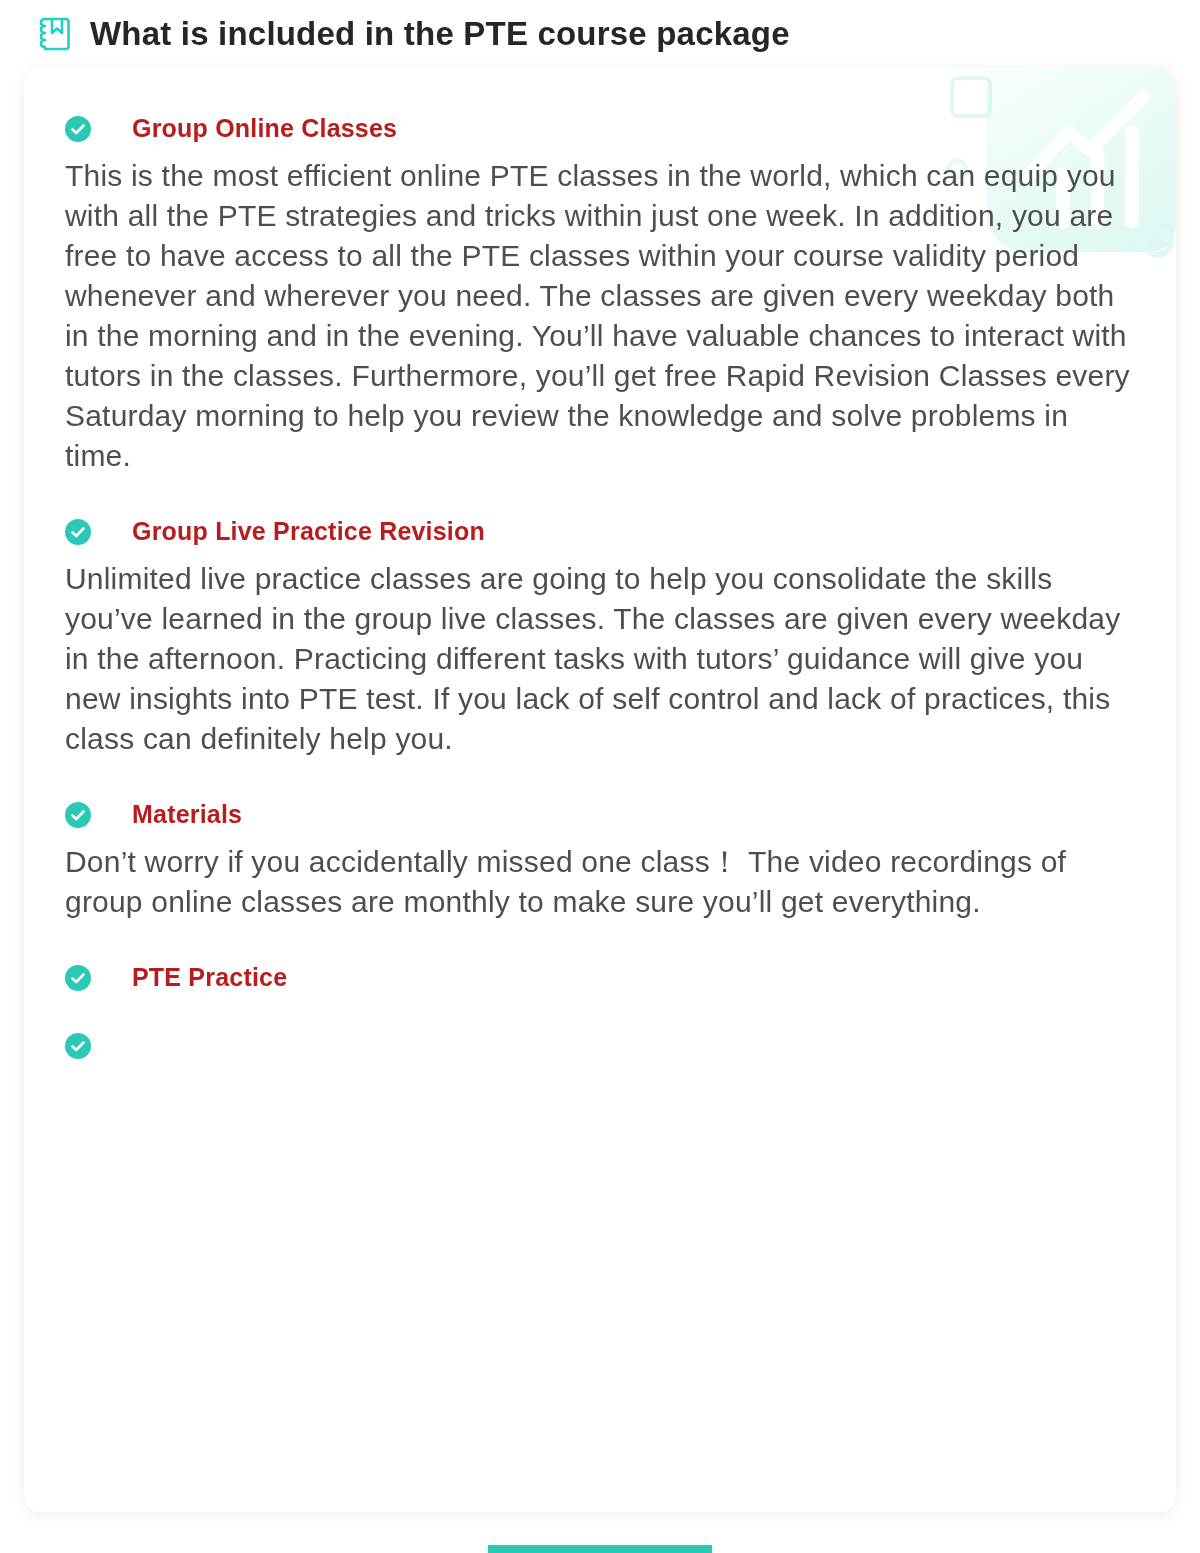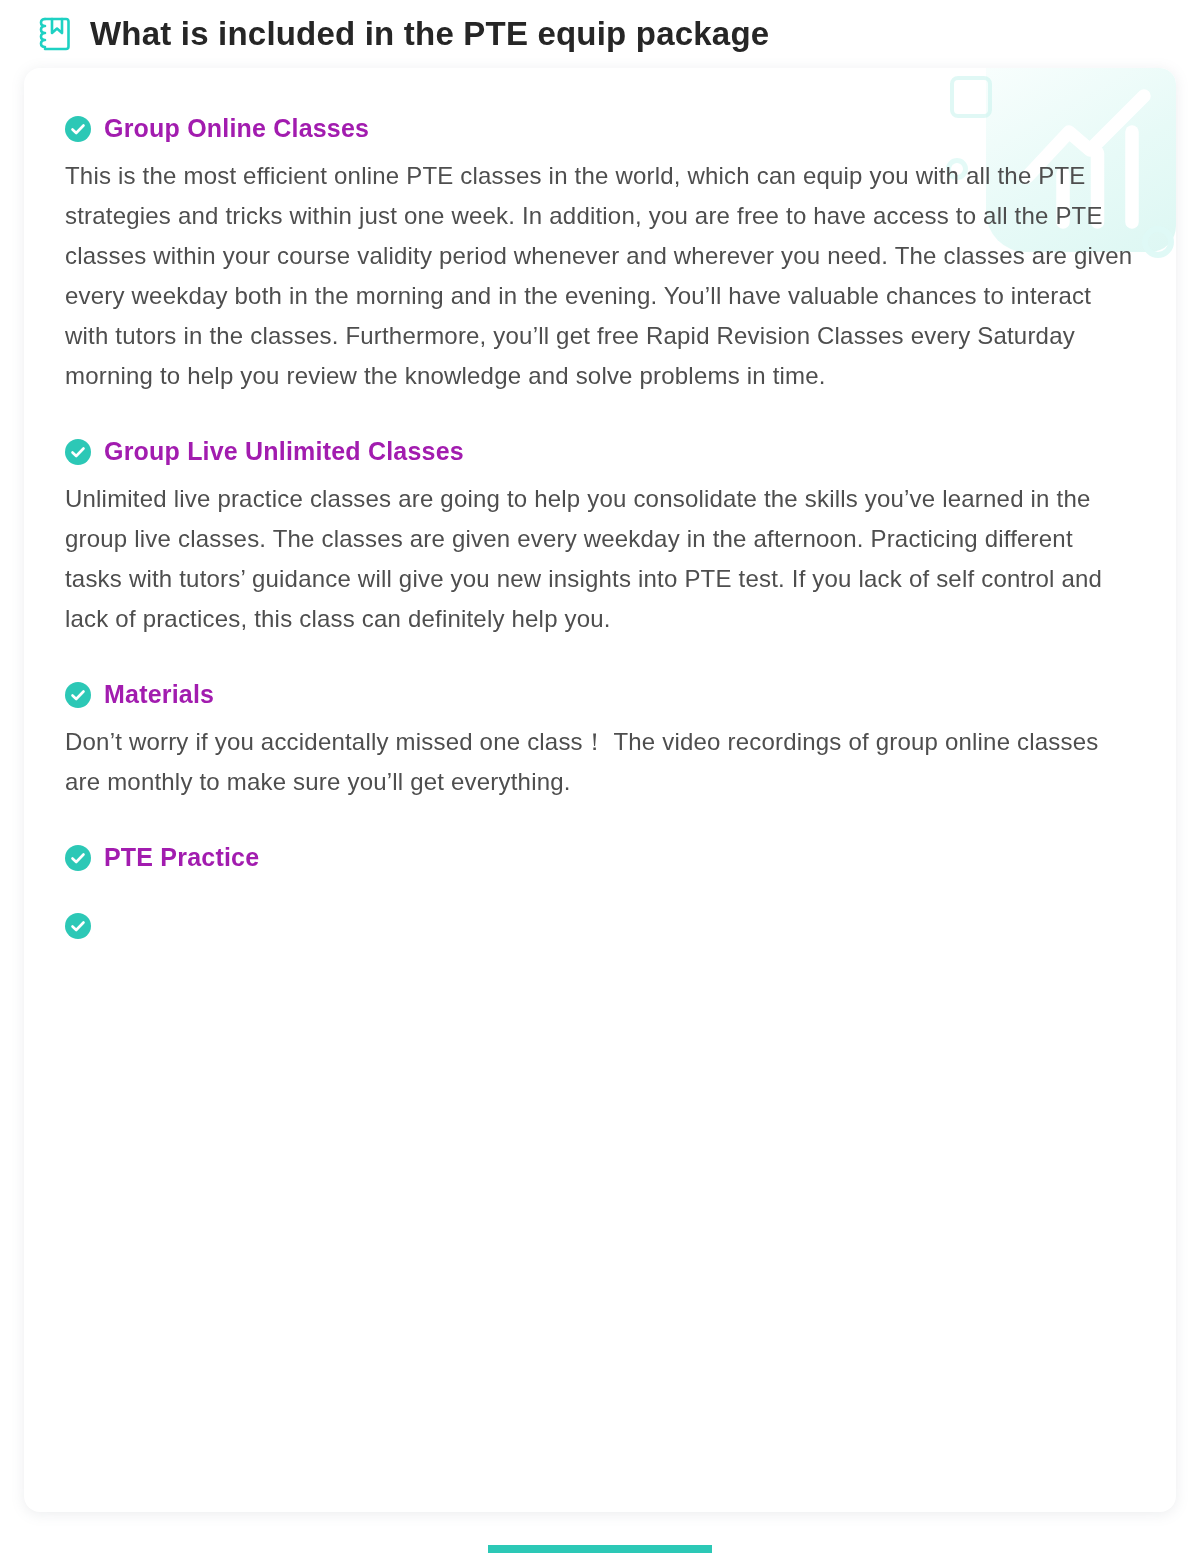--- a/index.html
+++ b/index.html
@@ -78,27 +78,28 @@
   .sec-head {
     display: flex;
     align-items: center;
     gap: 13px;
     margin-top: 41px;
   }
   .section:first-of-type .sec-head { margin-top: 0; }
   .sec-head h2 {
     font-size: 25px;
     font-weight: 700;
-    color: #a21caf;
+    color: #b91c1c;
     letter-spacing: 0.2px;
+    margin-left: 28px;
   }
   .check-icon { width: 26px; height: 26px; flex: 0 0 auto; }
   .section p {
     margin-top: 13px;
-    font-size: 24px;
+    font-size: 30px;
     line-height: 40px;
     color: #4e4e4e;
     letter-spacing: 0.2px;
     max-width: 1078px;
   }
 
   
   .bottom-bar {
     position: absolute;
     bottom: 0;
@@ -112,21 +113,21 @@
 <body>
 
 <header class="page-header">
   <span class="book-icon">
     <svg viewBox="0 0 38 38" width="38" height="38" fill="none" stroke="#1ed1c3" stroke-width="2.6" stroke-linecap="round" stroke-linejoin="round">
       <path d="M9 4 h21 a2.5 2.5 0 0 1 2.5 2.5 v25 a2.5 2.5 0 0 1 -2.5 2.5 h-21"></path>
       <path d="M9 4 c-2.6 0 -4 1.6 -4 3.6 0 2 1.4 3.4 4 3.4 M9 11 c-2.6 0 -4 1.6 -4 3.6 0 2 1.4 3.4 4 3.4 M9 18 c-2.6 0 -4 1.6 -4 3.6 0 2 1.4 3.4 4 3.4 M9 25 c-2.6 0 -4 1.6 -4 3.6 0 2 1.4 3.4 4 3.4"></path>
       <path d="M16 4 v14 l5 -4.4 5 4.4 V4"></path>
     </svg>
   </span>
-  <h1>What is included in the PTE equip package</h1>
+  <h1>What is included in the PTE course package</h1>
 </header>
 
 <main class="card">
 
   <div class="deco-tile">
     <svg width="150" height="150" viewBox="0 0 100 100" fill="none" stroke="#ffffff" stroke-width="9" stroke-linecap="round" stroke-linejoin="round">
       <line x1="34" y1="60" x2="34" y2="92"></line>
       <line x1="57" y1="46" x2="57" y2="92"></line>
       <line x1="80" y1="32" x2="80" y2="92"></line>
       <polyline points="10,62 38,32 52,44 88,8"></polyline>
@@ -150,21 +151,21 @@
   </section>
 
   <section class="section">
     <div class="sec-head">
       <span class="check-icon">
         <svg viewBox="0 0 26 26" width="26" height="26">
           <circle cx="13" cy="13" r="13" fill="#2cc8b6"></circle>
           <path d="M7.5 13.5 L11.2 17 L18.5 9.5" fill="none" stroke="#ffffff" stroke-width="2.6" stroke-linecap="round" stroke-linejoin="round"></path>
         </svg>
       </span>
-      <h2>Group Live Unlimited Classes</h2>
+      <h2>Group Live Practice Revision</h2>
     </div>
     <p>Unlimited live practice classes are going to help you consolidate the skills you’ve learned in the group live classes. The classes are given every weekday in the afternoon. Practicing different tasks with tutors’ guidance will give you new insights into PTE test. If you lack of self control and lack of practices, this class can definitely help you.</p>
   </section>
 
   <section class="section">
     <div class="sec-head">
       <span class="check-icon">
         <svg viewBox="0 0 26 26" width="26" height="26">
           <circle cx="13" cy="13" r="13" fill="#2cc8b6"></circle>
           <path d="M7.5 13.5 L11.2 17 L18.5 9.5" fill="none" stroke="#ffffff" stroke-width="2.6" stroke-linecap="round" stroke-linejoin="round"></path>

